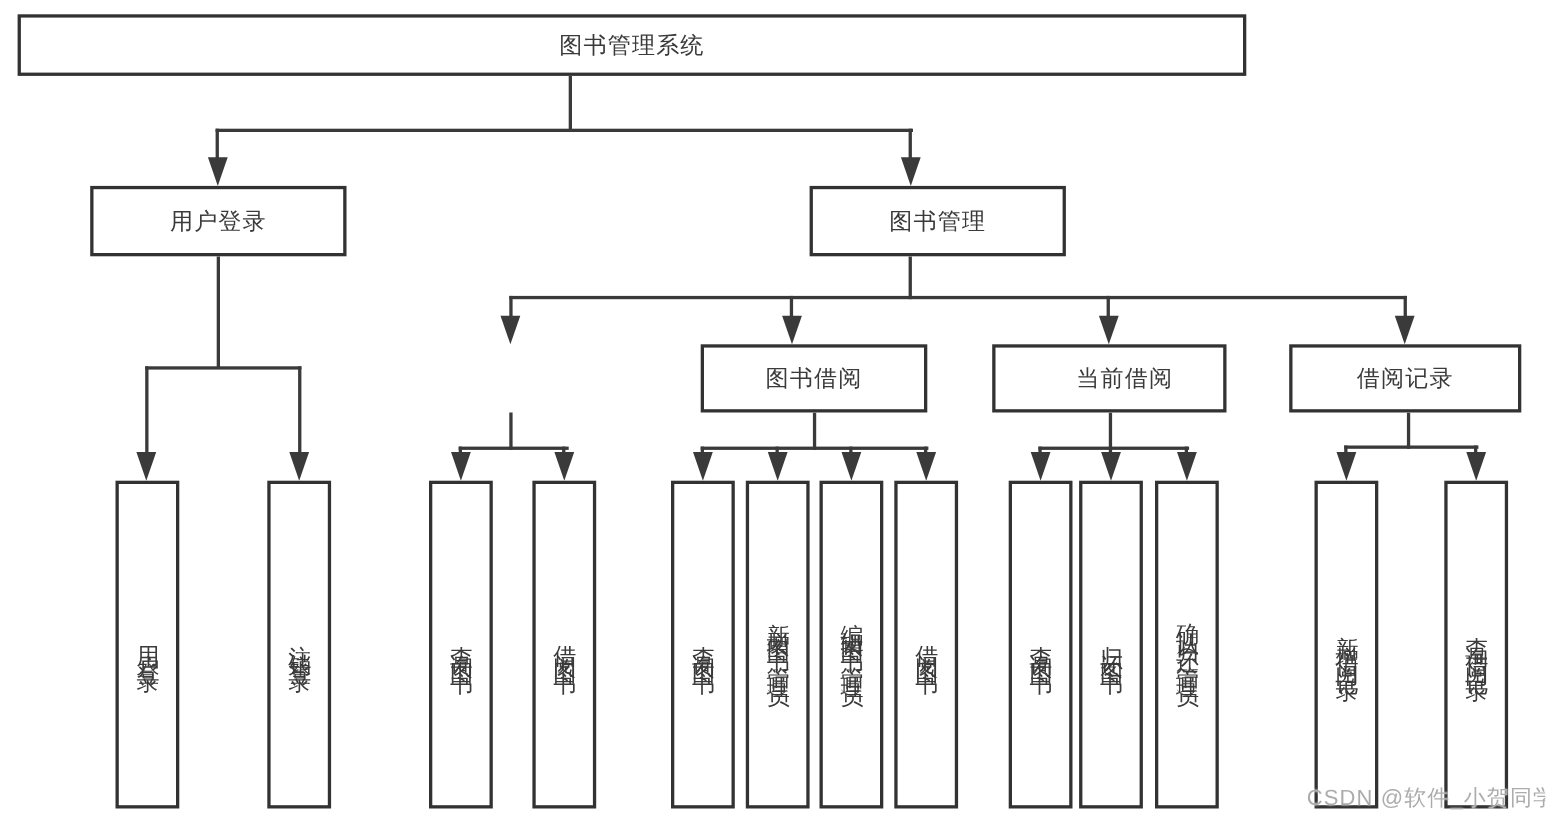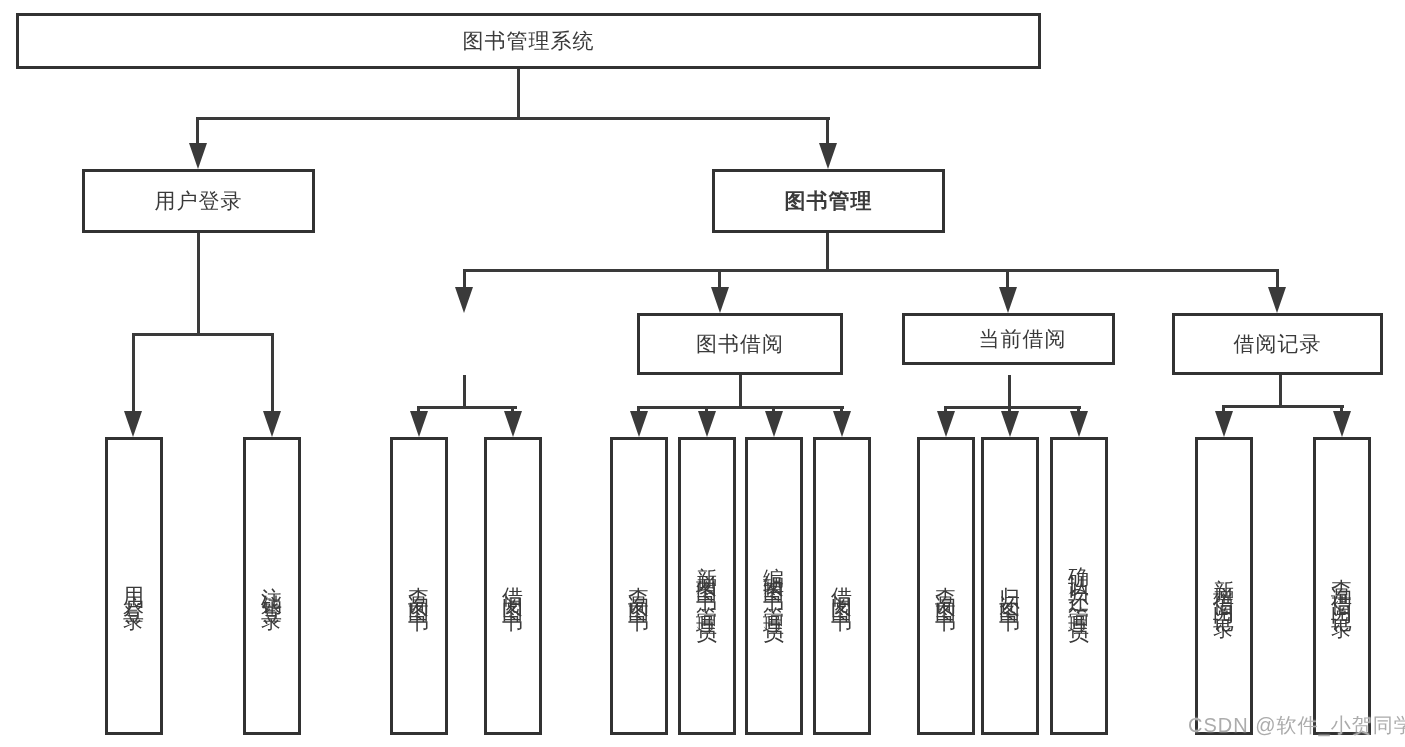--- a/index.html
+++ b/index.html
@@ -104,35 +104,35 @@
   <div class="line" style="left:1077px;top:406px;width:3px;height:9px;"></div>
   <div class="arrow" style="left:1070px;top:411px;"></div>
 
   <div class="line" style="left:1279px;top:375px;width:3px;height:33px;"></div>
   <div class="line" style="left:1222px;top:405px;width:122px;height:3px;"></div>
   <div class="line" style="left:1222px;top:405px;width:3px;height:10px;"></div>
   <div class="arrow" style="left:1215px;top:411px;"></div>
   <div class="line" style="left:1340px;top:405px;width:3px;height:10px;"></div>
   <div class="arrow" style="left:1333px;top:411px;"></div>
 
-  <div class="node" style="left:16px;top:13px;width:1025px;height:56px;">
+  <div class="node" style="left:16px;top:13px;width:1117px;height:56px;">
     <span>图书管理系统</span>
   </div>
 
   <div class="node" style="left:82px;top:169px;width:233px;height:64px;">
     <span>用户登录</span>
   </div>
-  <div class="node" style="left:712px;top:169px;width:233px;height:64px;font-weight:bold;">
+  <div class="node" style="left:736px;top:169px;width:233px;height:64px;">
     <span>图书管理</span>
   </div>
 
   <div class="node" style="left:637px;top:313px;width:206px;height:62px;">
     <span>图书借阅</span>
   </div>
-  <div class="node" style="left:902px;top:313px;width:213px;height:52px;padding-left:28px;">
+  <div class="node" style="left:902px;top:313px;width:213px;height:62px;padding-left:28px;">
     <span>当前借阅</span>
   </div>
   <div class="node" style="left:1172px;top:313px;width:211px;height:62px;">
     <span>借阅记录</span>
   </div>
 
   <div class="node leaf" style="left:105px;top:437px;width:58px;height:298px;">
     <span>用户登录</span>
   </div>
   <div class="node leaf" style="left:243px;top:437px;width:58px;height:298px;">

